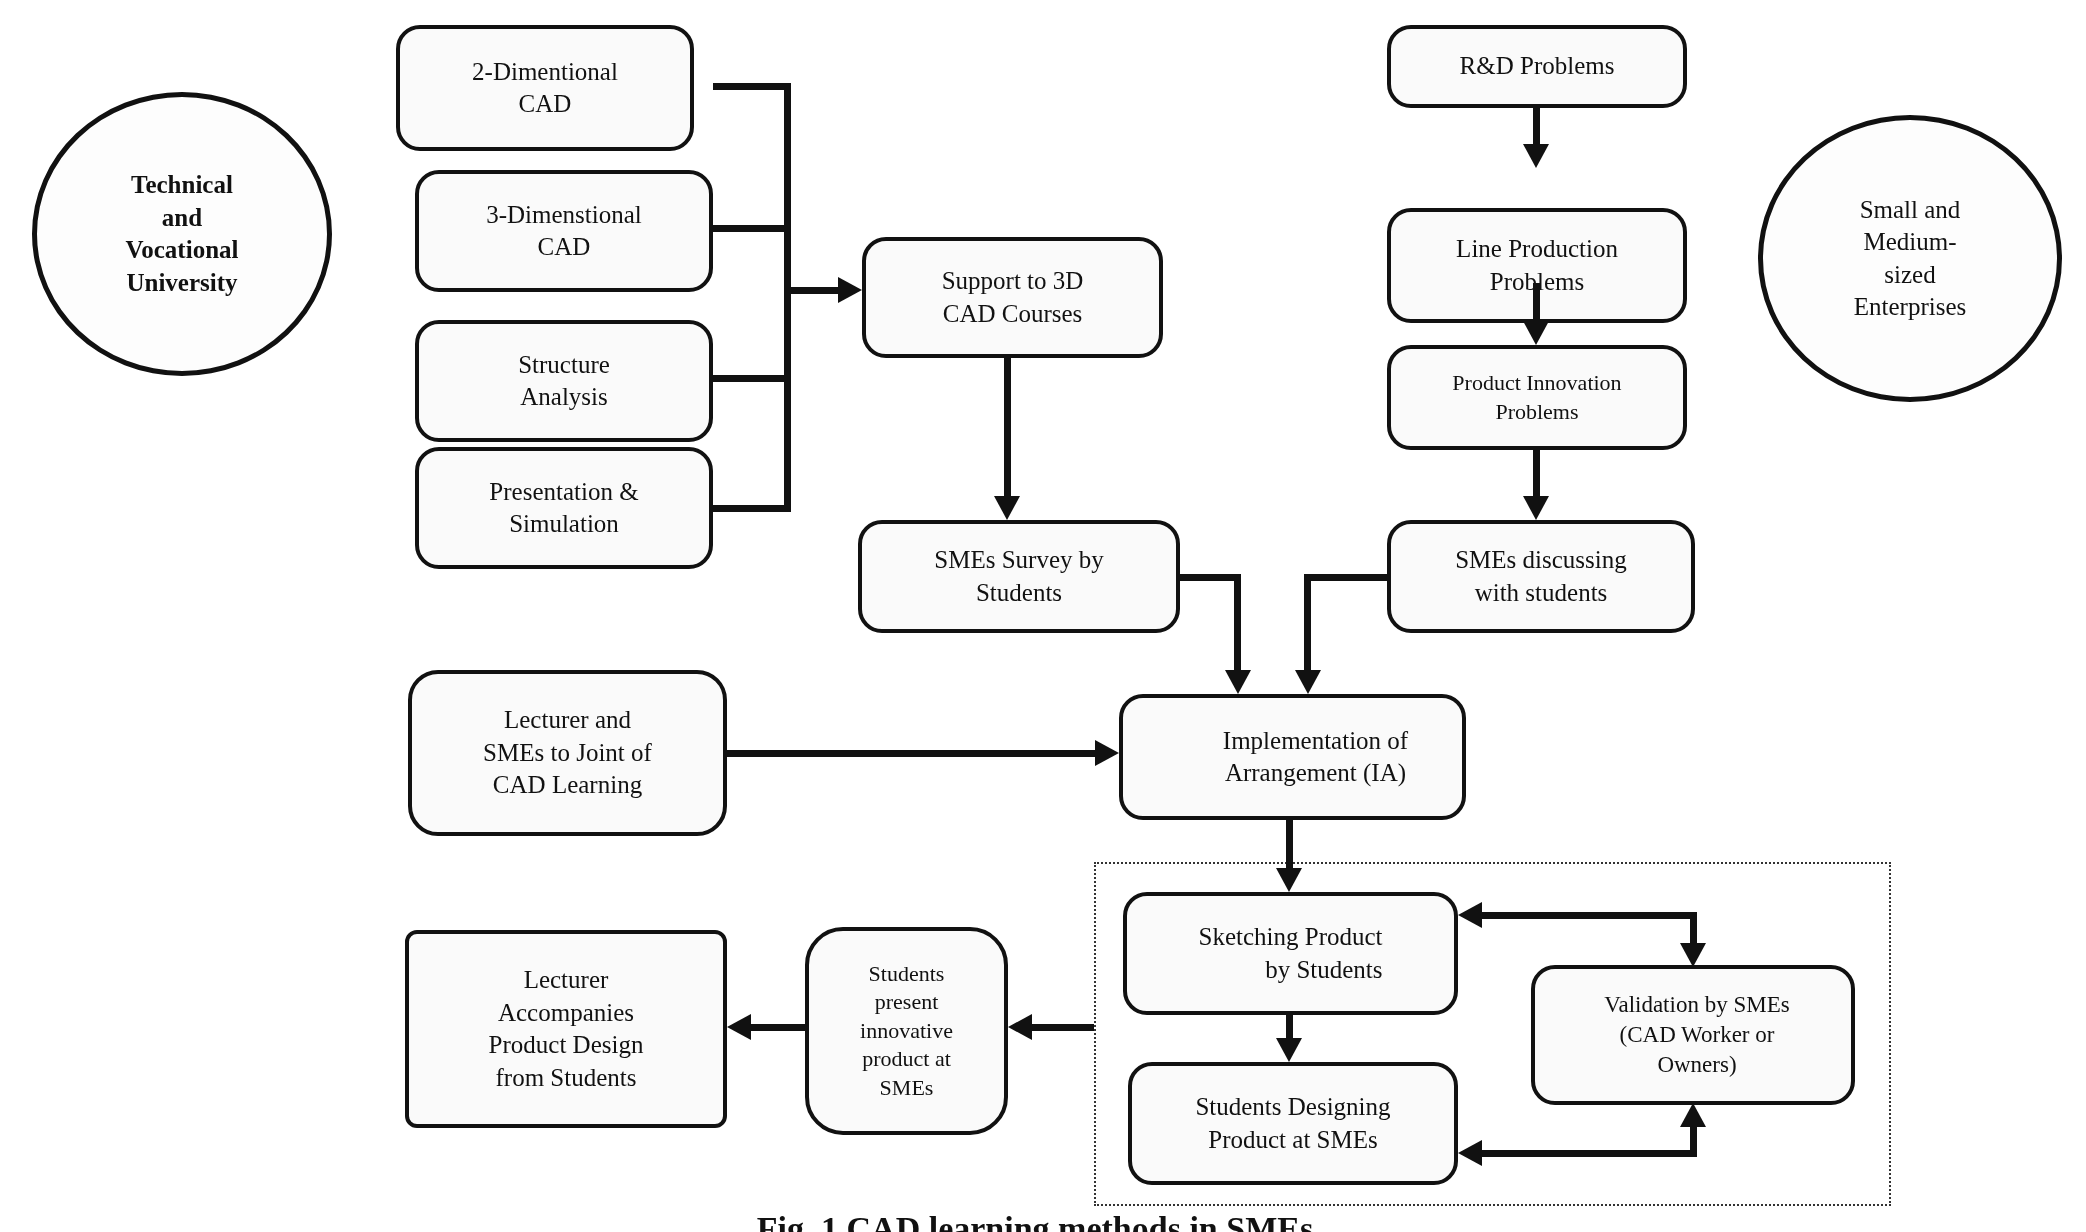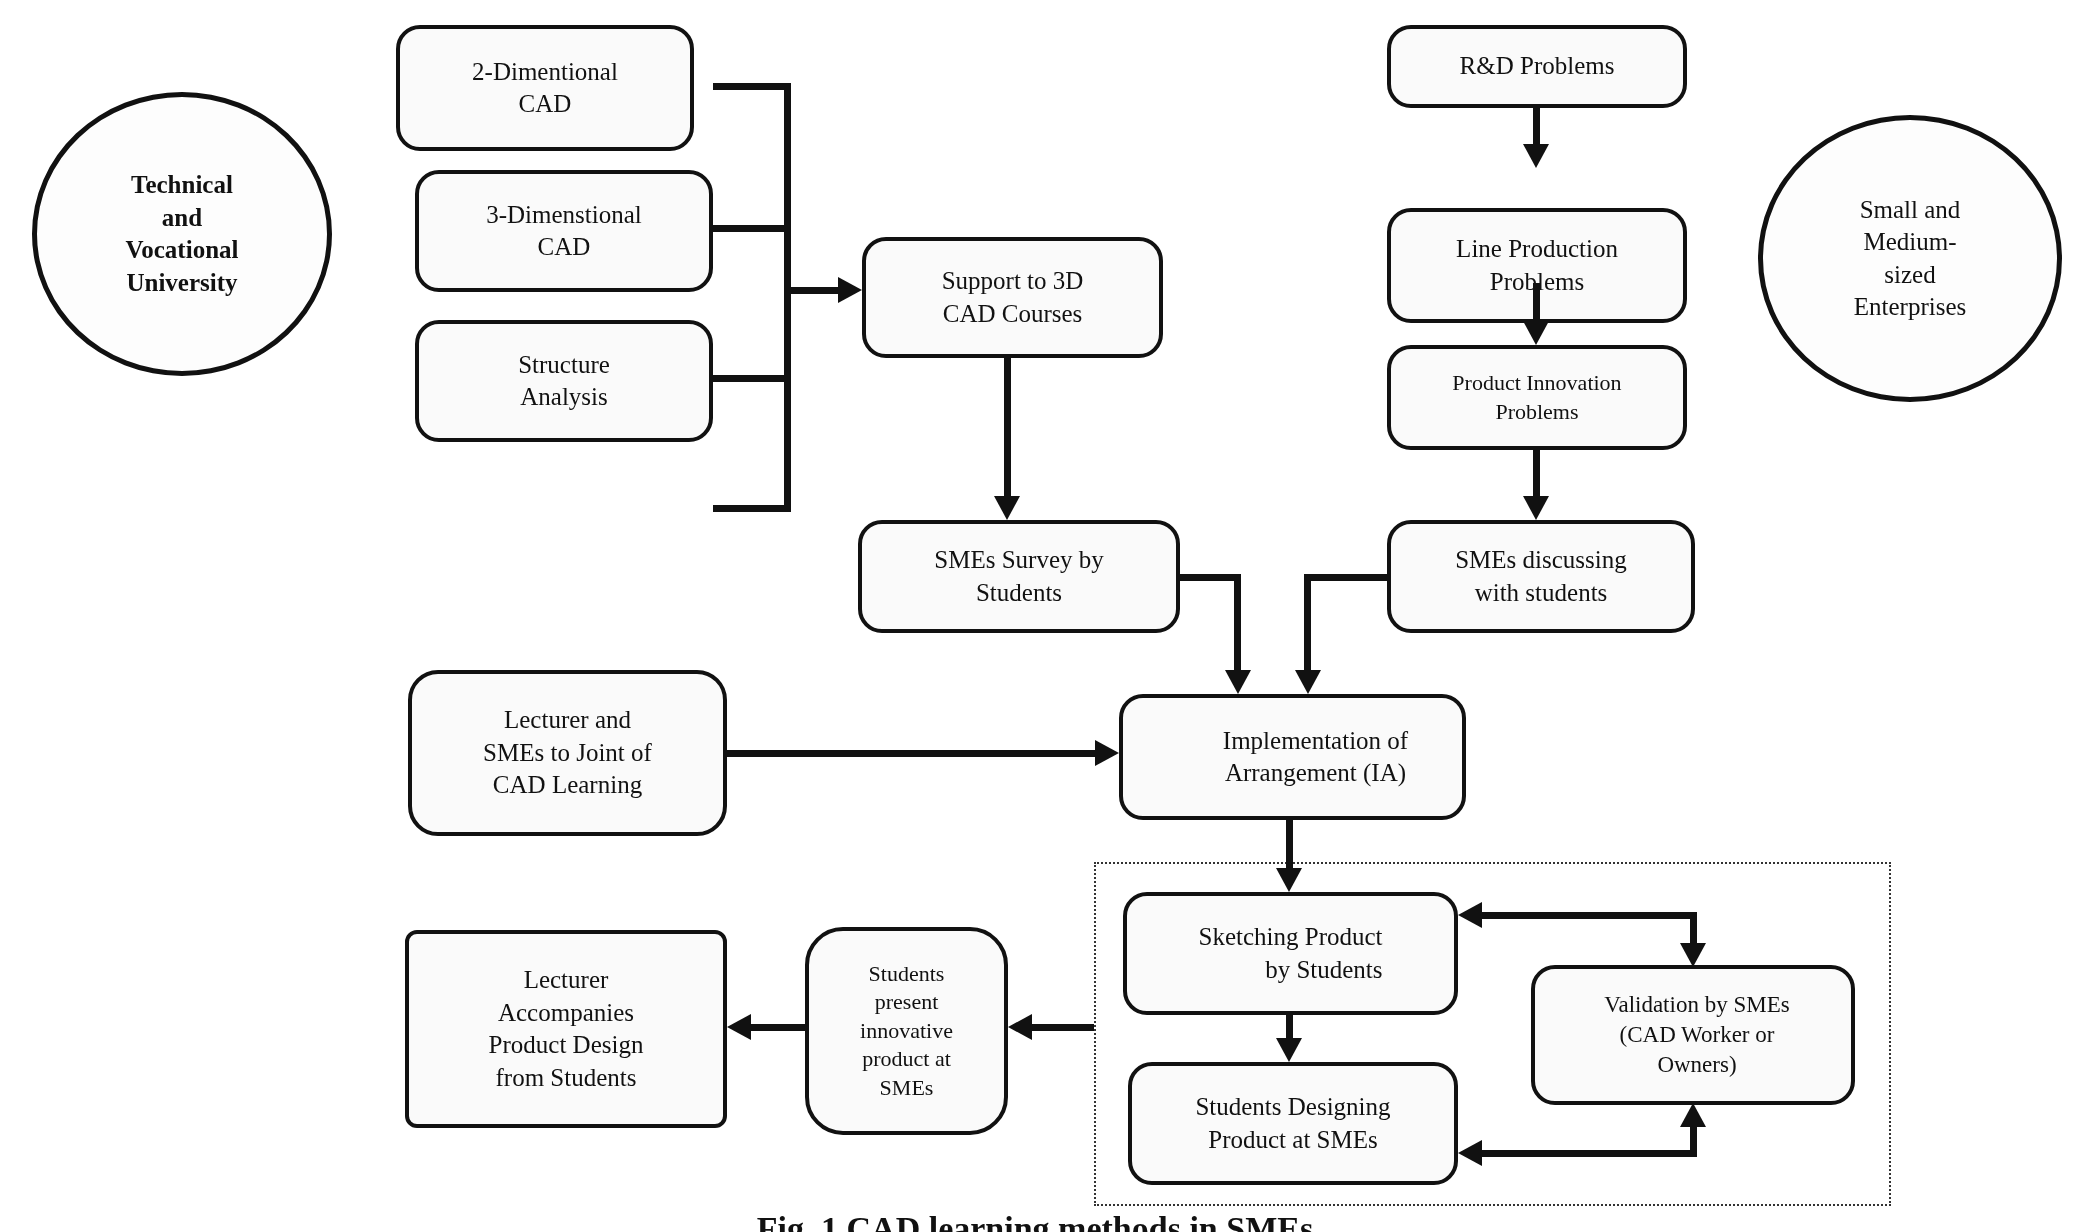--- a/index.html
+++ b/index.html
@@ -35,20 +35,22 @@
 Medium-
 sized
 Enterprises</div>
 
   <div class="node" style="left:396px;top:25px;width:298px;height:126px;">2-Dimentional
 CAD</div>
   <div class="node" style="left:415px;top:170px;width:298px;height:122px;">3-Dimenstional
 CAD</div>
   <div class="node" style="left:415px;top:320px;width:298px;height:122px;">Structure
 Analysis</div>
+  <div class="node" style="left:415px;top:447px;width:298px;height:122px;">Presentation &amp;
+Simulation</div>
 
   <div class="node" style="left:862px;top:237px;width:301px;height:121px;">Support to 3D
 CAD Courses</div>
   <div class="node" style="left:858px;top:520px;width:322px;height:113px;">SMEs Survey by
 Students</div>
 
   <div class="node" style="left:1387px;top:25px;width:300px;height:83px;">R&amp;D Problems</div>
   <div class="node" style="left:1387px;top:168px;width:300px;height:115px;margin-top:40px;">Line Production
 Problems</div>
   <div class="node" style="left:1387px;top:345px;width:300px;height:105px;font-size:22px;">Product Innovation

